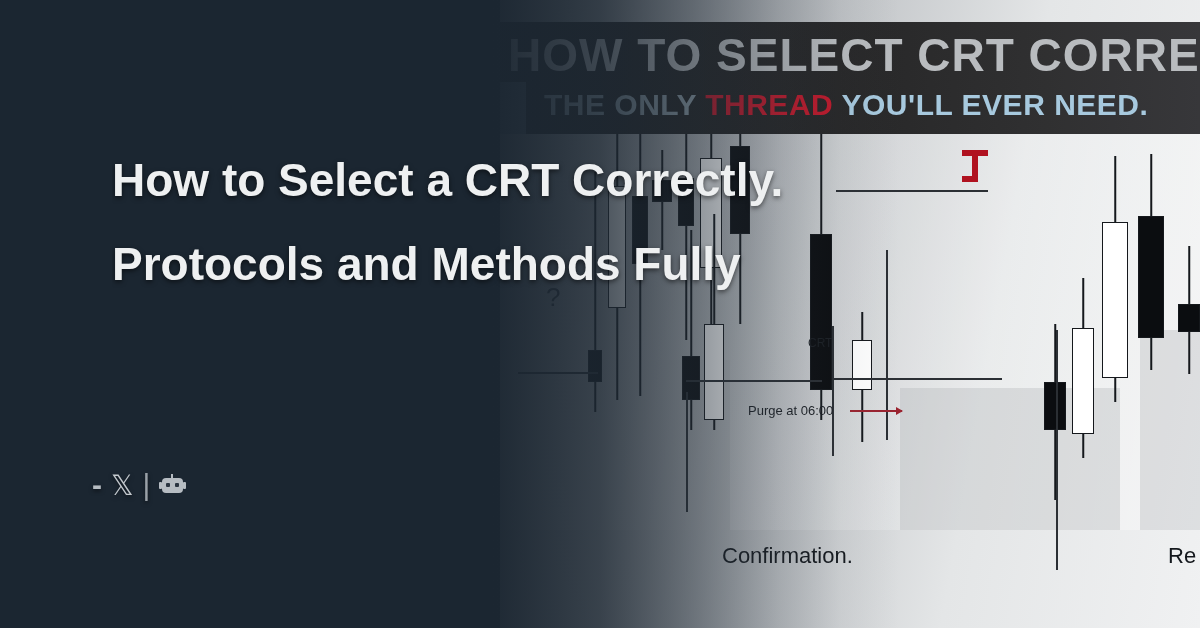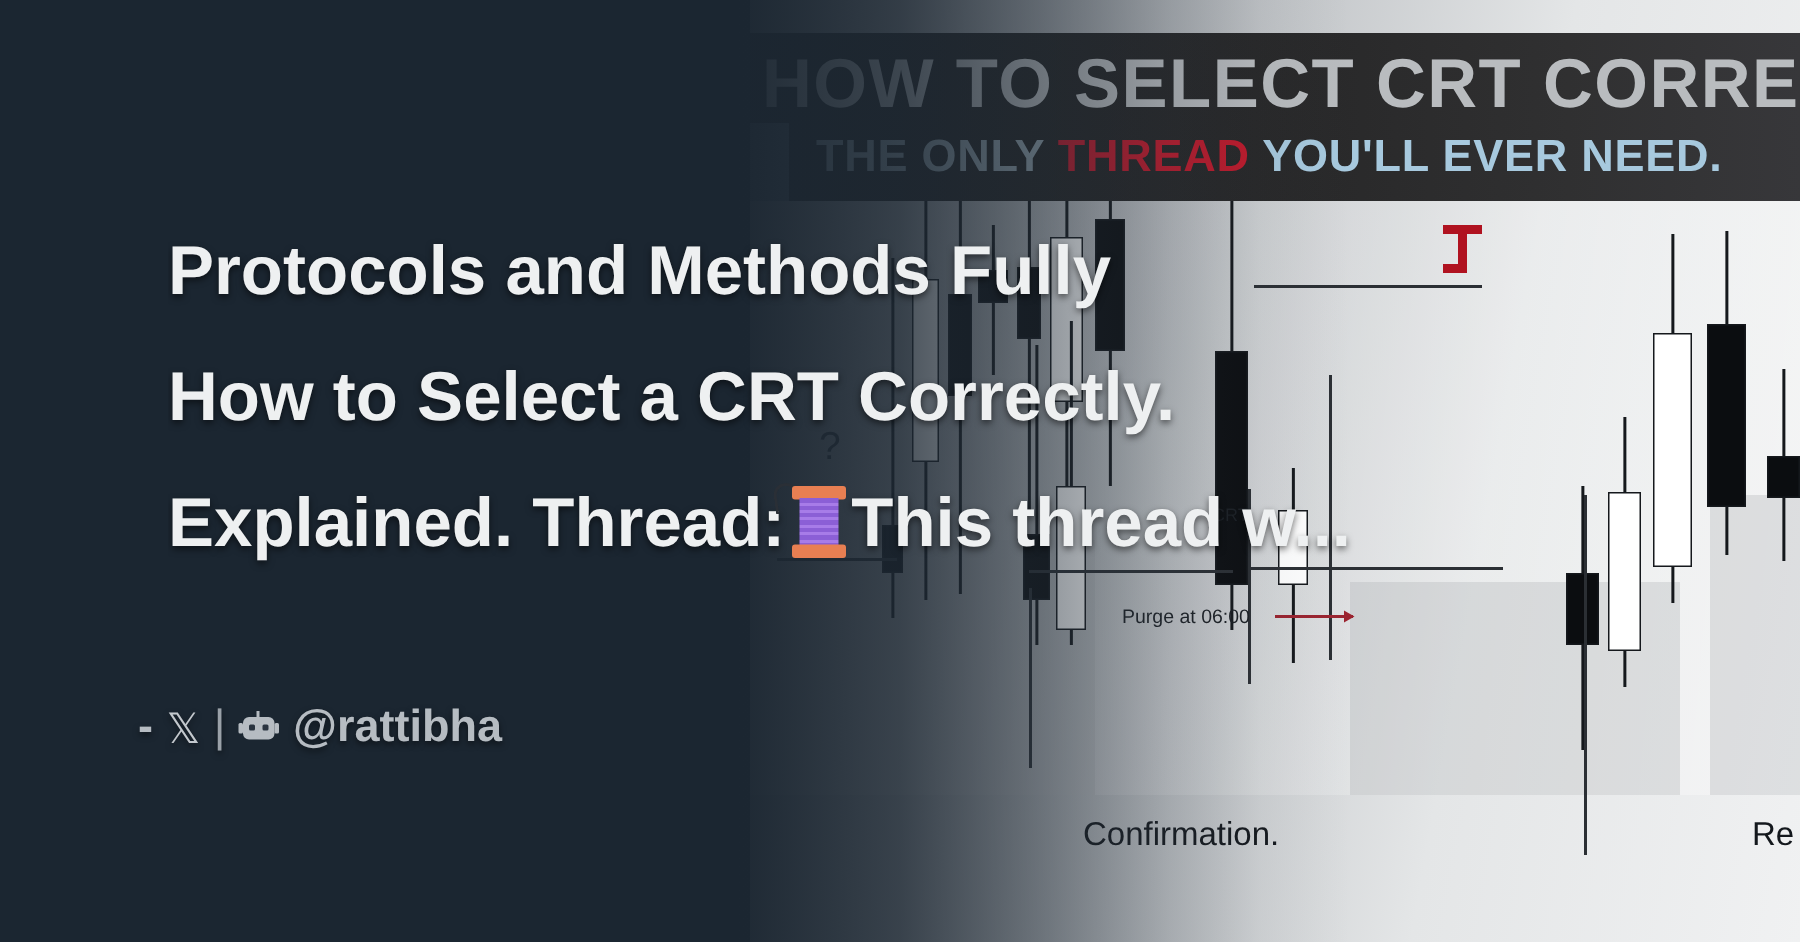--- a/index.html
+++ b/index.html
@@ -392,35 +392,31 @@
       <div class="banner-line1">HOW TO SELECT CRT CORRECTLY</div>
       <div class="banner-line2">
         <span>THE ONLY </span><span class="hl-red">THREAD</span><span class="hl-blue"> YOU'LL EVER NEED.</span>
       </div>
     </div>
   </div>
 
   <div class="overlay"></div>
 
   <div class="title">
+    <div>How to Select a CRT Correctly.</div>
     <div>Protocols and Methods Fully</div>
-    <div>How to Select a CRT Correctly.</div>
-    <div>
-      <span>Explained. Thread:</span><span class="spool"><span class="needle"></span><span class="cap top"></span><span class="barrel"></span><span class="cap bottom"></span></span><span>This thread w...</span>
-    </div>
   </div>
 
   <div class="attribution">
     <span>-</span>
     <span class="x-glyph">𝕏</span>
     <span class="pipe">|</span>
     <span class="bot-icon">
       <span class="ant"></span>
       <span class="ear l"></span>
       <span class="ear r"></span>
       <span class="head"></span>
       <span class="eye l"></span>
       <span class="eye r"></span>
     </span>
-    <span>@rattibha</span>
   </div>
 
 </div>
 
 </body></html>

